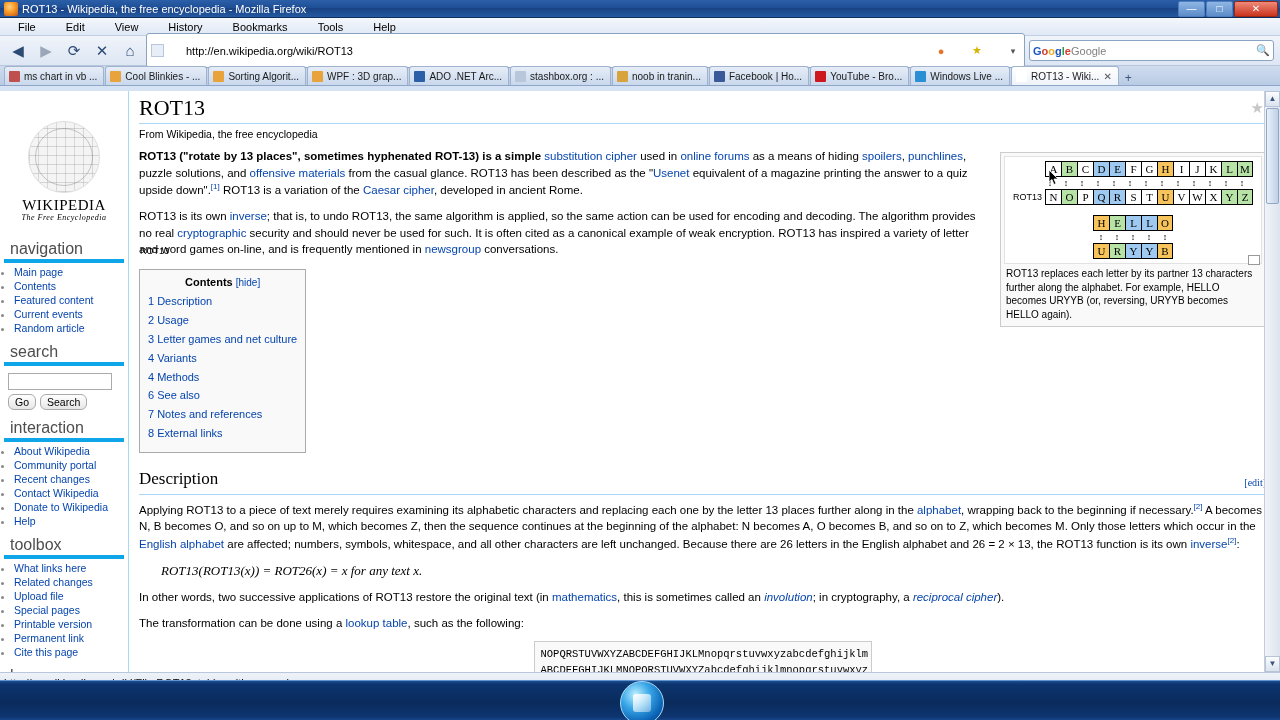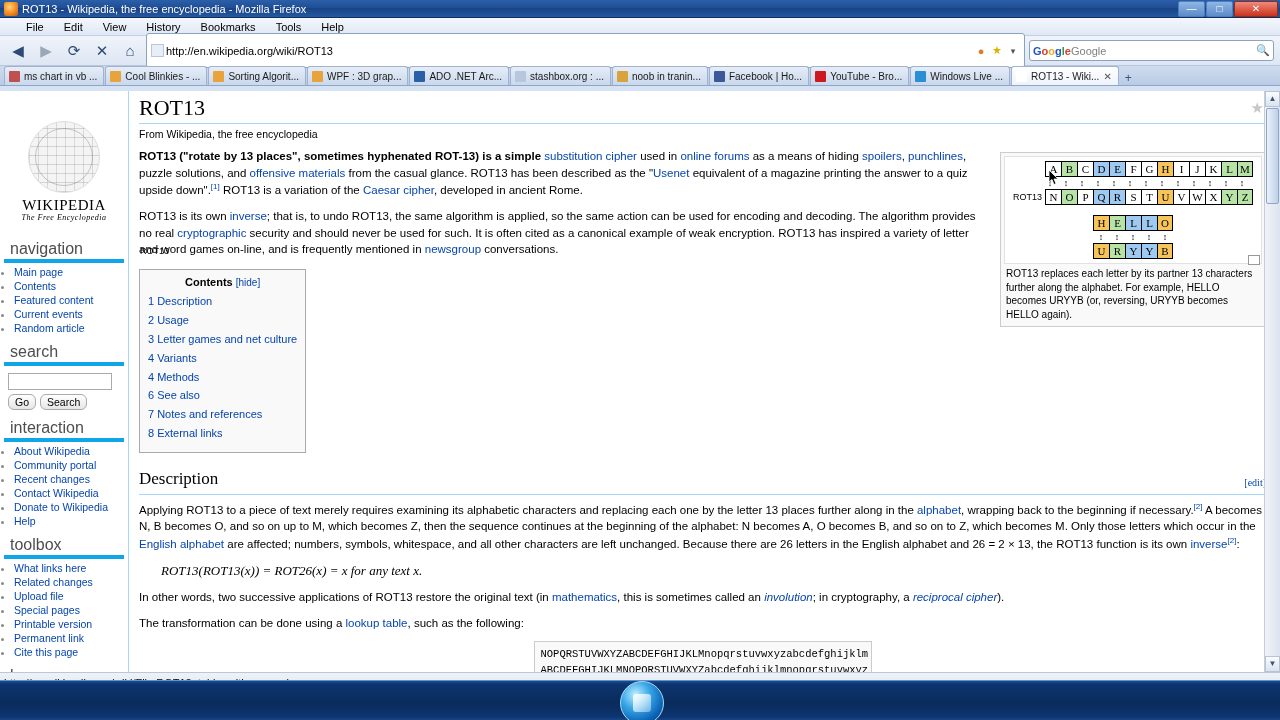--- a/index.html
+++ b/index.html
@@ -28,38 +28,38 @@
   .winbtns { display:flex; gap:1px; }
   .winbtn {
     width:27px;height:16px;border:1px solid #4c7ec0;border-radius:2px;
     background:linear-gradient(180deg,#8fb6e4,#5c8cc8);
     color:#fff;font-size:10px;line-height:14px;text-align:center;
   }
   .winbtn.close { background:linear-gradient(180deg,#ef8a7a,#c9331c); border-color:#9b2a14; width:44px;}
   
   .menubar {
     height:18px; background:linear-gradient(180deg,#f4f7fc,#dfe8f5);
-    display:flex; align-items:center; padding-left:20px; gap:8px;
+    display:flex; align-items:center; padding-left:12px; gap:18px;
     border-bottom:1px solid #c3d0e3; color:#000;
   }
   .menubar .mi { padding:1px 6px; font-size:11px; }
   
   .navbar {
     height:30px; background:linear-gradient(180deg,#f0f4fa,#dde6f3);
     display:flex; align-items:center; padding:0 6px; gap:4px;
     border-bottom:1px solid #b9c7dc;
   }
   .navbtn {
     width:24px;height:22px;border-radius:3px;display:flex;align-items:center;justify-content:center;
     color:#2b4a74; font-size:15px;
   }
   .navbtn.disabled { color:#9aa7b8; }
   .urlbar {
     flex:1 1 auto; height:35px; background:#fff; border:1px solid #8ba3c2; border-radius:3px;
-    display:flex; align-items:center; padding:0 4px; gap:2px; min-width:0;
+    display:flex; align-items:center; padding:0 4px; gap:22px; min-width:0;
   }
   .urlbar .favicon { width:13px;height:13px;background:#e8eef7;border:1px solid #b9c7dc; flex:0 0 auto;}
   .urlbar .url-text { flex:1 1 auto; font-size:11px; color:#000; white-space:nowrap; overflow:hidden;}
   .urlbar .ub-icon { width:14px;height:14px;flex:0 0 auto; display:flex;align-items:center;justify-content:center; font-size:11px; color:#e0772a;}
   .searchbar {
     width:245px;height:21px;background:#fff;border:1px solid #8ba3c2;border-radius:3px;
     display:flex;align-items:center;padding:0 3px;
   }
   .searchbar .g { font-size:11px; font-weight:bold; }
   .searchbar .g .b{color:#1a56c4}.searchbar .g .r{color:#d3402a}.searchbar .g .y{color:#efae24}.searchbar .g .gr{color:#2a9b3e}

